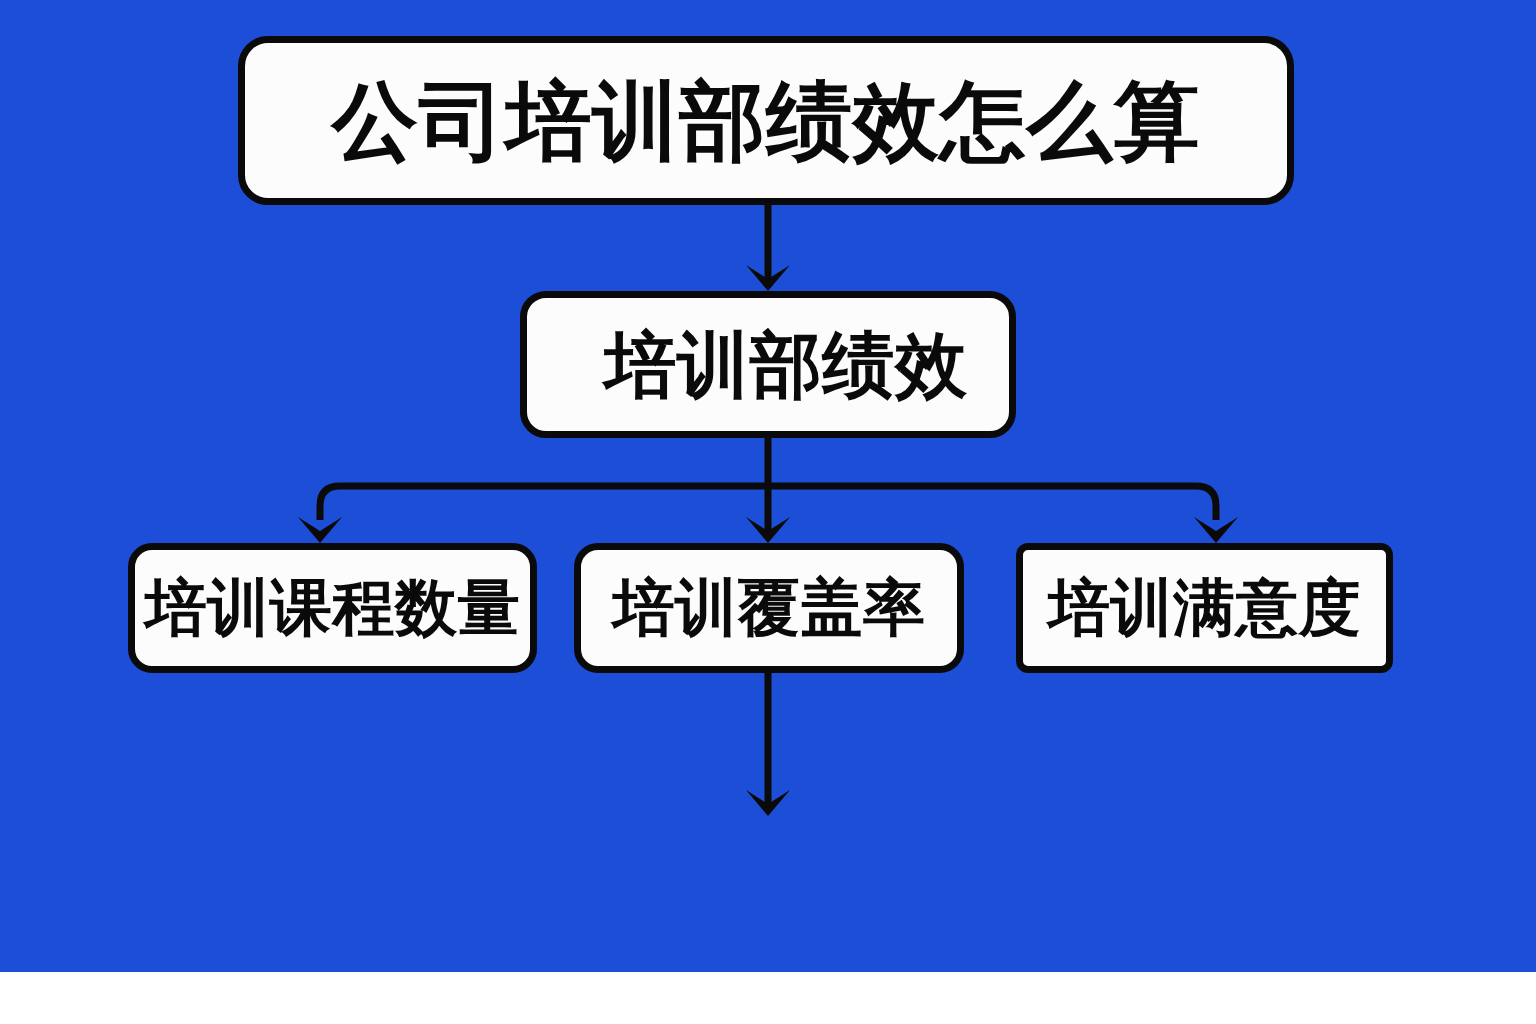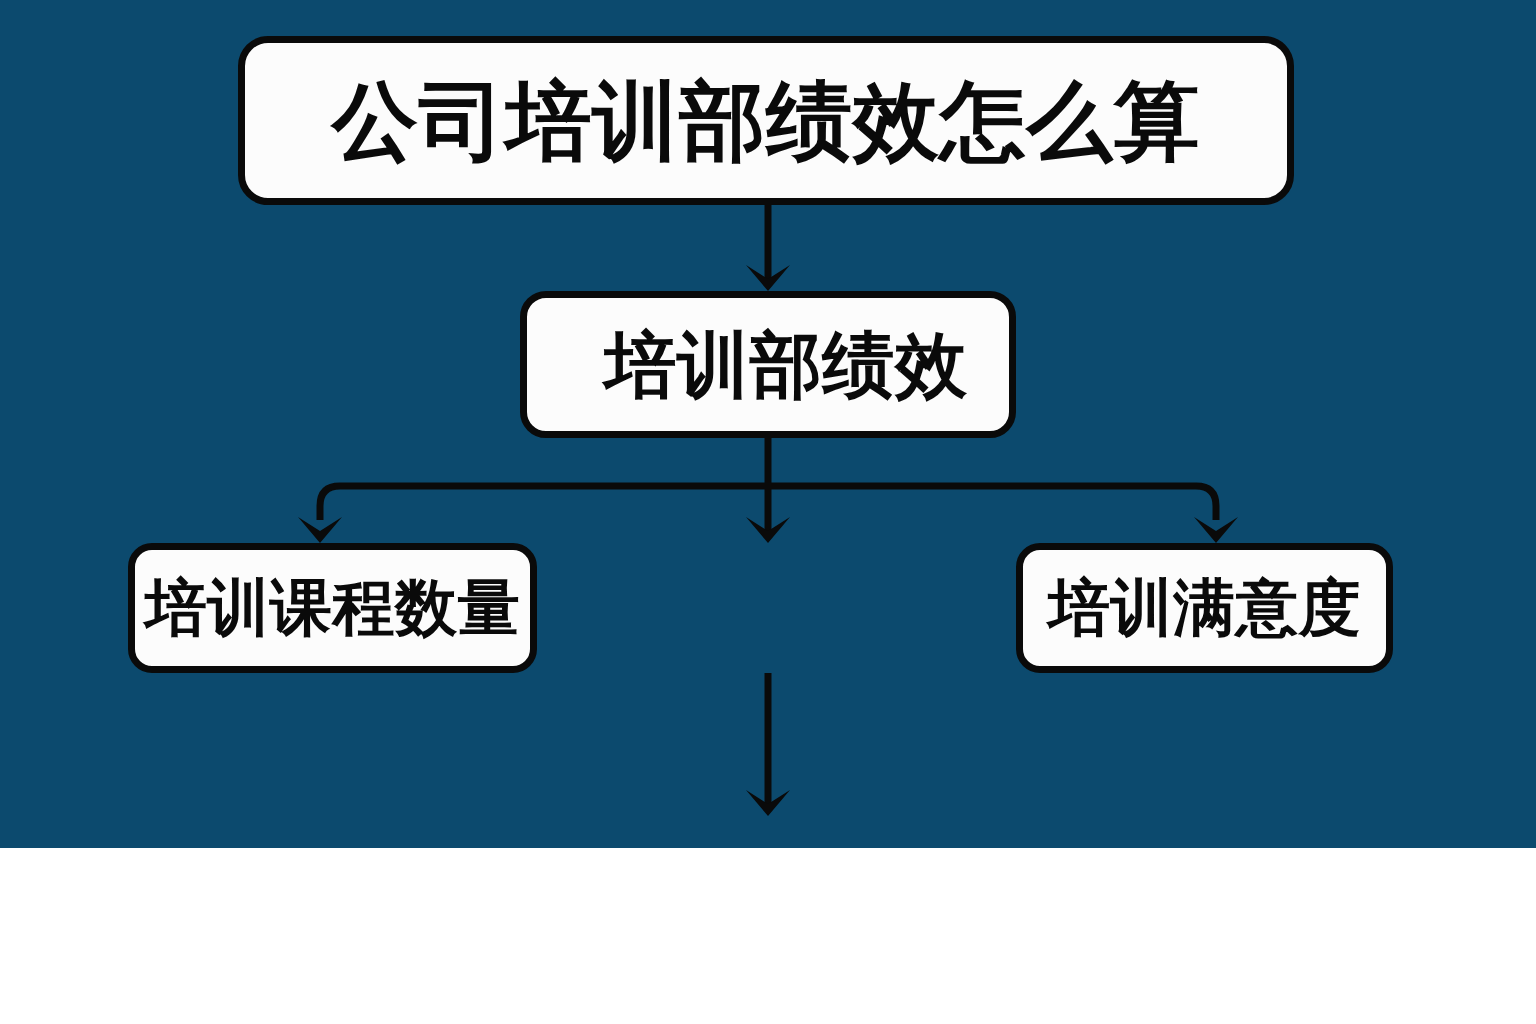--- a/index.html
+++ b/index.html
@@ -4,22 +4,22 @@
 <title>Flowchart</title>
 <style>
   html, body {
     margin: 0;
     padding: 0;
     background: #ffffff;
   }
   #canvas {
     position: relative;
     width: 1536px;
-    height: 848px;
-    background: #0c4a6e;
+    height: 972px;
+    background: #1d4ed8;
     overflow: hidden;
     font-family: "DejaVu Sans", "Liberation Sans", sans-serif;
   }
   #edges {
     position: absolute;
     left: 0;
     top: 0;
     width: 1536px;
     height: 1024px;
     pointer-events: none;
@@ -39,21 +39,21 @@
     letter-spacing: 0.01em;
     line-height: 1;
     white-space: nowrap;
     user-select: none;
   }
   
   #node-title  { left: 238px; top: 36px;  width: 1056px; height: 169px; font-size: 86px; border-radius: 30px; }
   #node-perf   { left: 520px; top: 291px; width: 496px;  height: 147px; font-size: 72px; padding-left: 36px; }
   #node-count  { left: 128px; top: 543px; width: 409px;  height: 130px; font-size: 62px; border-radius: 24px; }
   #node-cover  { left: 574px; top: 543px; width: 390px;  height: 130px; font-size: 62px; border-radius: 24px; }
-  #node-sat    { left: 1016px;top: 543px; width: 377px;  height: 130px; font-size: 62px; border-radius: 24px; }
+  #node-sat    { left: 1016px;top: 543px; width: 377px;  height: 130px; font-size: 62px; border-radius: 12px; }
   #node-effect { left: 555px; top: 816px; width: 430px;  height: 159px; font-size: 78px; border-radius: 28px; }
 </style>
 </head>
 <body>
 
 <div id="canvas">
 
   <svg id="edges" viewBox="0 0 1536 1024" width="1536" height="1024" aria-hidden="true">
     <defs>
 
@@ -96,17 +96,20 @@
 
   <div class="node" id="node-title">
       <span>公司培训部绩效怎么算</span>
     </div>
   <div class="node" id="node-perf">
       <span>培训部绩效</span>
     </div>
   <div class="node" id="node-count">
       <span>培训课程数量</span>
     </div>
+  <div class="node" id="node-cover">
+      <span>培训覆盖率</span>
+    </div>
   <div class="node" id="node-sat">
       <span>培训满意度</span>
     </div>
 
 </div>
 
 </body></html>

